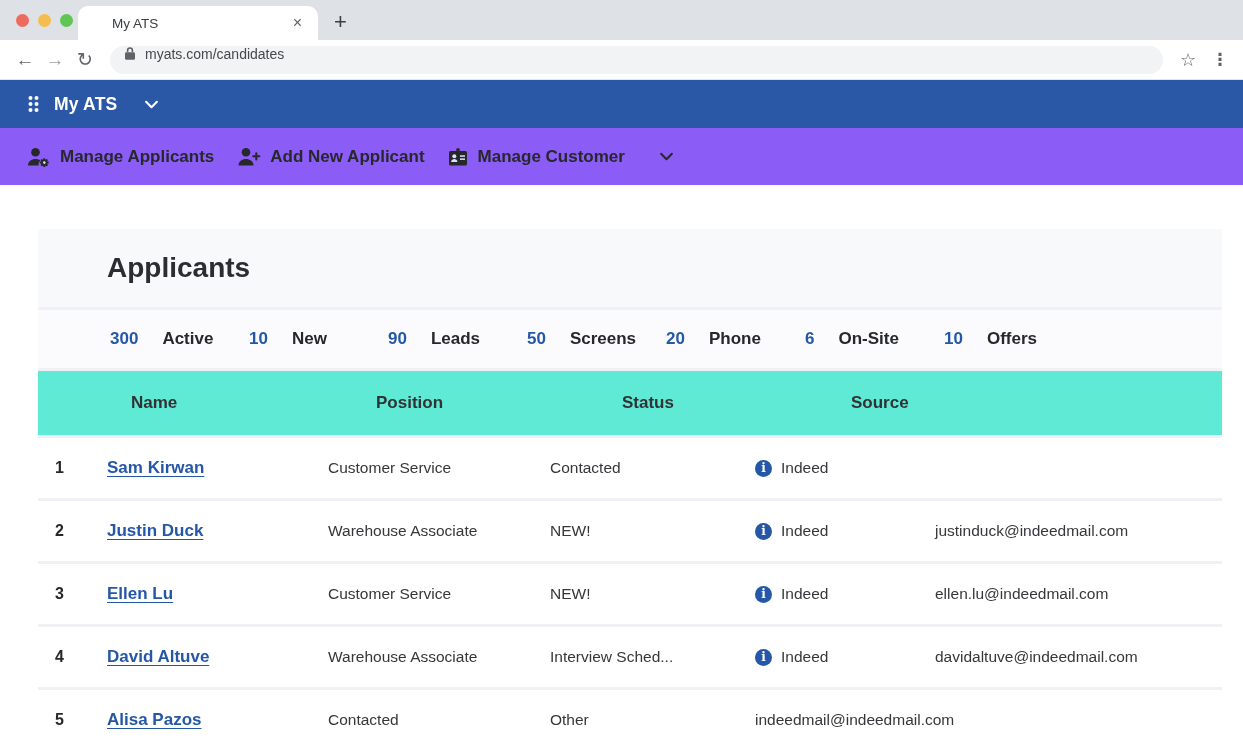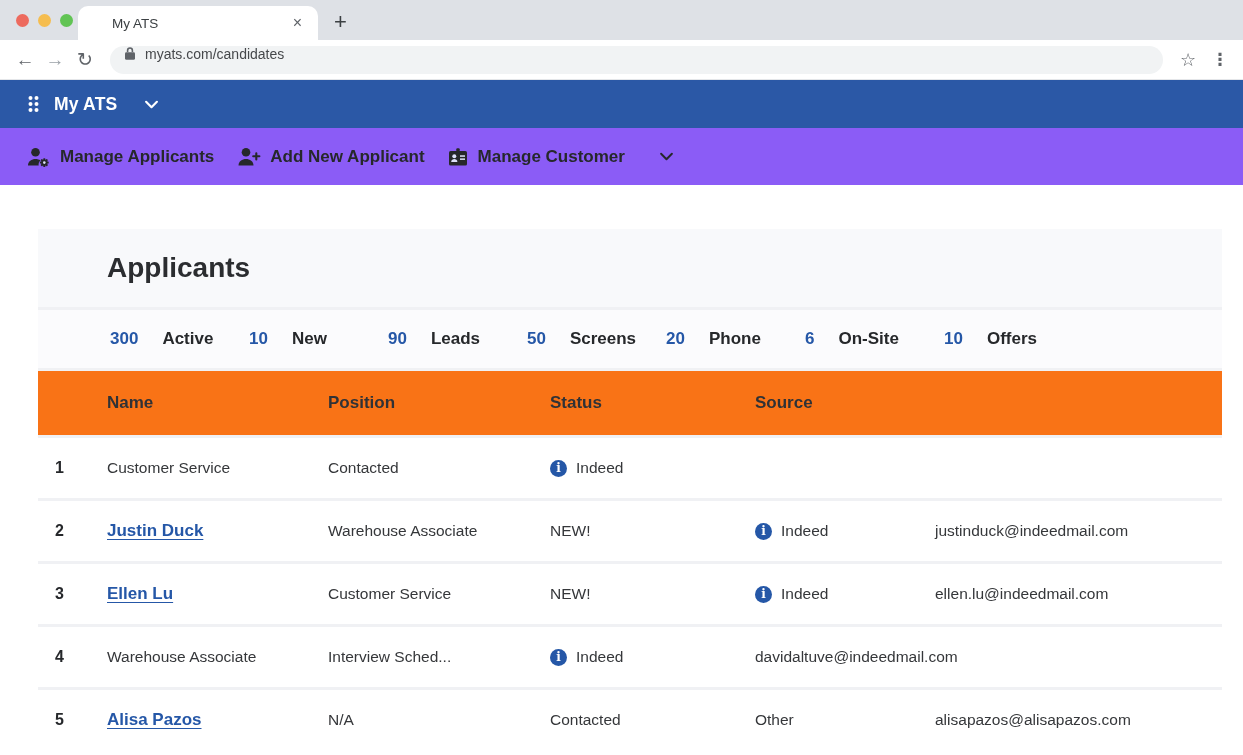--- a/index.html
+++ b/index.html
@@ -44,21 +44,21 @@
   .card { width:1184px; background:#F0F1F4; display:flex; flex-direction:column; gap:3px; }
   .sec-head { background:#F8F9FB; height:78px; display:flex; align-items:center; padding-left:69px; }
   .page-title { font-size:28px; font-weight:700; color:#2B2D30; }
 
   .stats-row { background:#FBFBFD; height:58px; display:flex; align-items:center; padding-left:72px; }
   .stat { width:139px; display:flex; gap:24px; align-items:baseline; cursor:pointer; }
   .stat-value { color:#2557A7; font-size:17px; font-weight:700; }
   .stat-label { color:#26282B; font-size:17px; font-weight:700; }
 
   .grid-cols { display:grid; grid-template-columns:69px 221px 222px 205px 180px 1fr; align-items:center; }
-  .thead { background:#f97316; height:64px; }
+  .thead { background:#5eead4; height:64px;gap:24px; }
   .th { font-size:17px; font-weight:700; color:#303236; }
   .trow { background:#fff; height:60px; }
   .cell { font-size:15.5px; color:#35373A; }
   .c-num { padding-left:17px; font-weight:700; color:#26282B; font-size:16px; }
   .name-link { color:#2557A7; font-size:17px; font-weight:700; text-decoration:underline; text-underline-offset:3px; }
   .c-source { display:flex; align-items:center; gap:9px; }
   .info-badge { width:17px; height:17px; border-radius:50%; background:#2557A7; color:#fff; font-size:12px;
     font-weight:700; display:inline-flex; align-items:center; justify-content:center; font-family:"DejaVu Serif",serif; }
 </style>
 </head>
@@ -207,20 +207,21 @@
       <div class="th"></div>
       <div class="th">Name</div>
       <div class="th">Position</div>
       <div class="th">Status</div>
       <div class="th">Source</div>
     </div>
 
     <div style="display:flex;flex-direction:column;gap:3px;">
   <div class="trow grid-cols">
     <div class="cell c-num">1</div>
+    <div class="cell"><a href="#" class="name-link">Sam Kirwan</a></div>
     <div class="cell">Customer Service</div>
     <div class="cell">Contacted</div>
     <div class="cell c-source">
       <span class="info-badge">i</span>
       <span>Indeed</span>
     </div>
   </div>
 
   <div class="trow grid-cols">
     <div class="cell c-num">2</div>
@@ -241,36 +242,36 @@
     <div class="cell">NEW!</div>
     <div class="cell c-source">
       <span class="info-badge">i</span>
       <span>Indeed</span>
     </div>
     <div class="cell">ellen.lu@indeedmail.com</div>
   </div>
 
   <div class="trow grid-cols">
     <div class="cell c-num">4</div>
+    <div class="cell"><a href="#" class="name-link">David Altuve</a></div>
     <div class="cell">Warehouse Associate</div>
     <div class="cell">Interview Sched...</div>
     <div class="cell c-source">
       <span class="info-badge">i</span>
       <span>Indeed</span>
     </div>
     <div class="cell">davidaltuve@indeedmail.com</div>
   </div>
 
   <div class="trow grid-cols">
     <div class="cell c-num">5</div>
     <div class="cell"><a href="#" class="name-link">Alisa Pazos</a></div>
-    <div class="cell">N/A</div>
     <div class="cell">Contacted</div>
     <div class="cell c-source">
 
       <span>Other</span>
     </div>
-    <div class="cell">alisapazos@alisapazos.com</div>
+    <div class="cell">indeedmail@indeedmail.com</div>
   </div>
 </div>
 
   </div>
 </div>
 
 </body></html>

